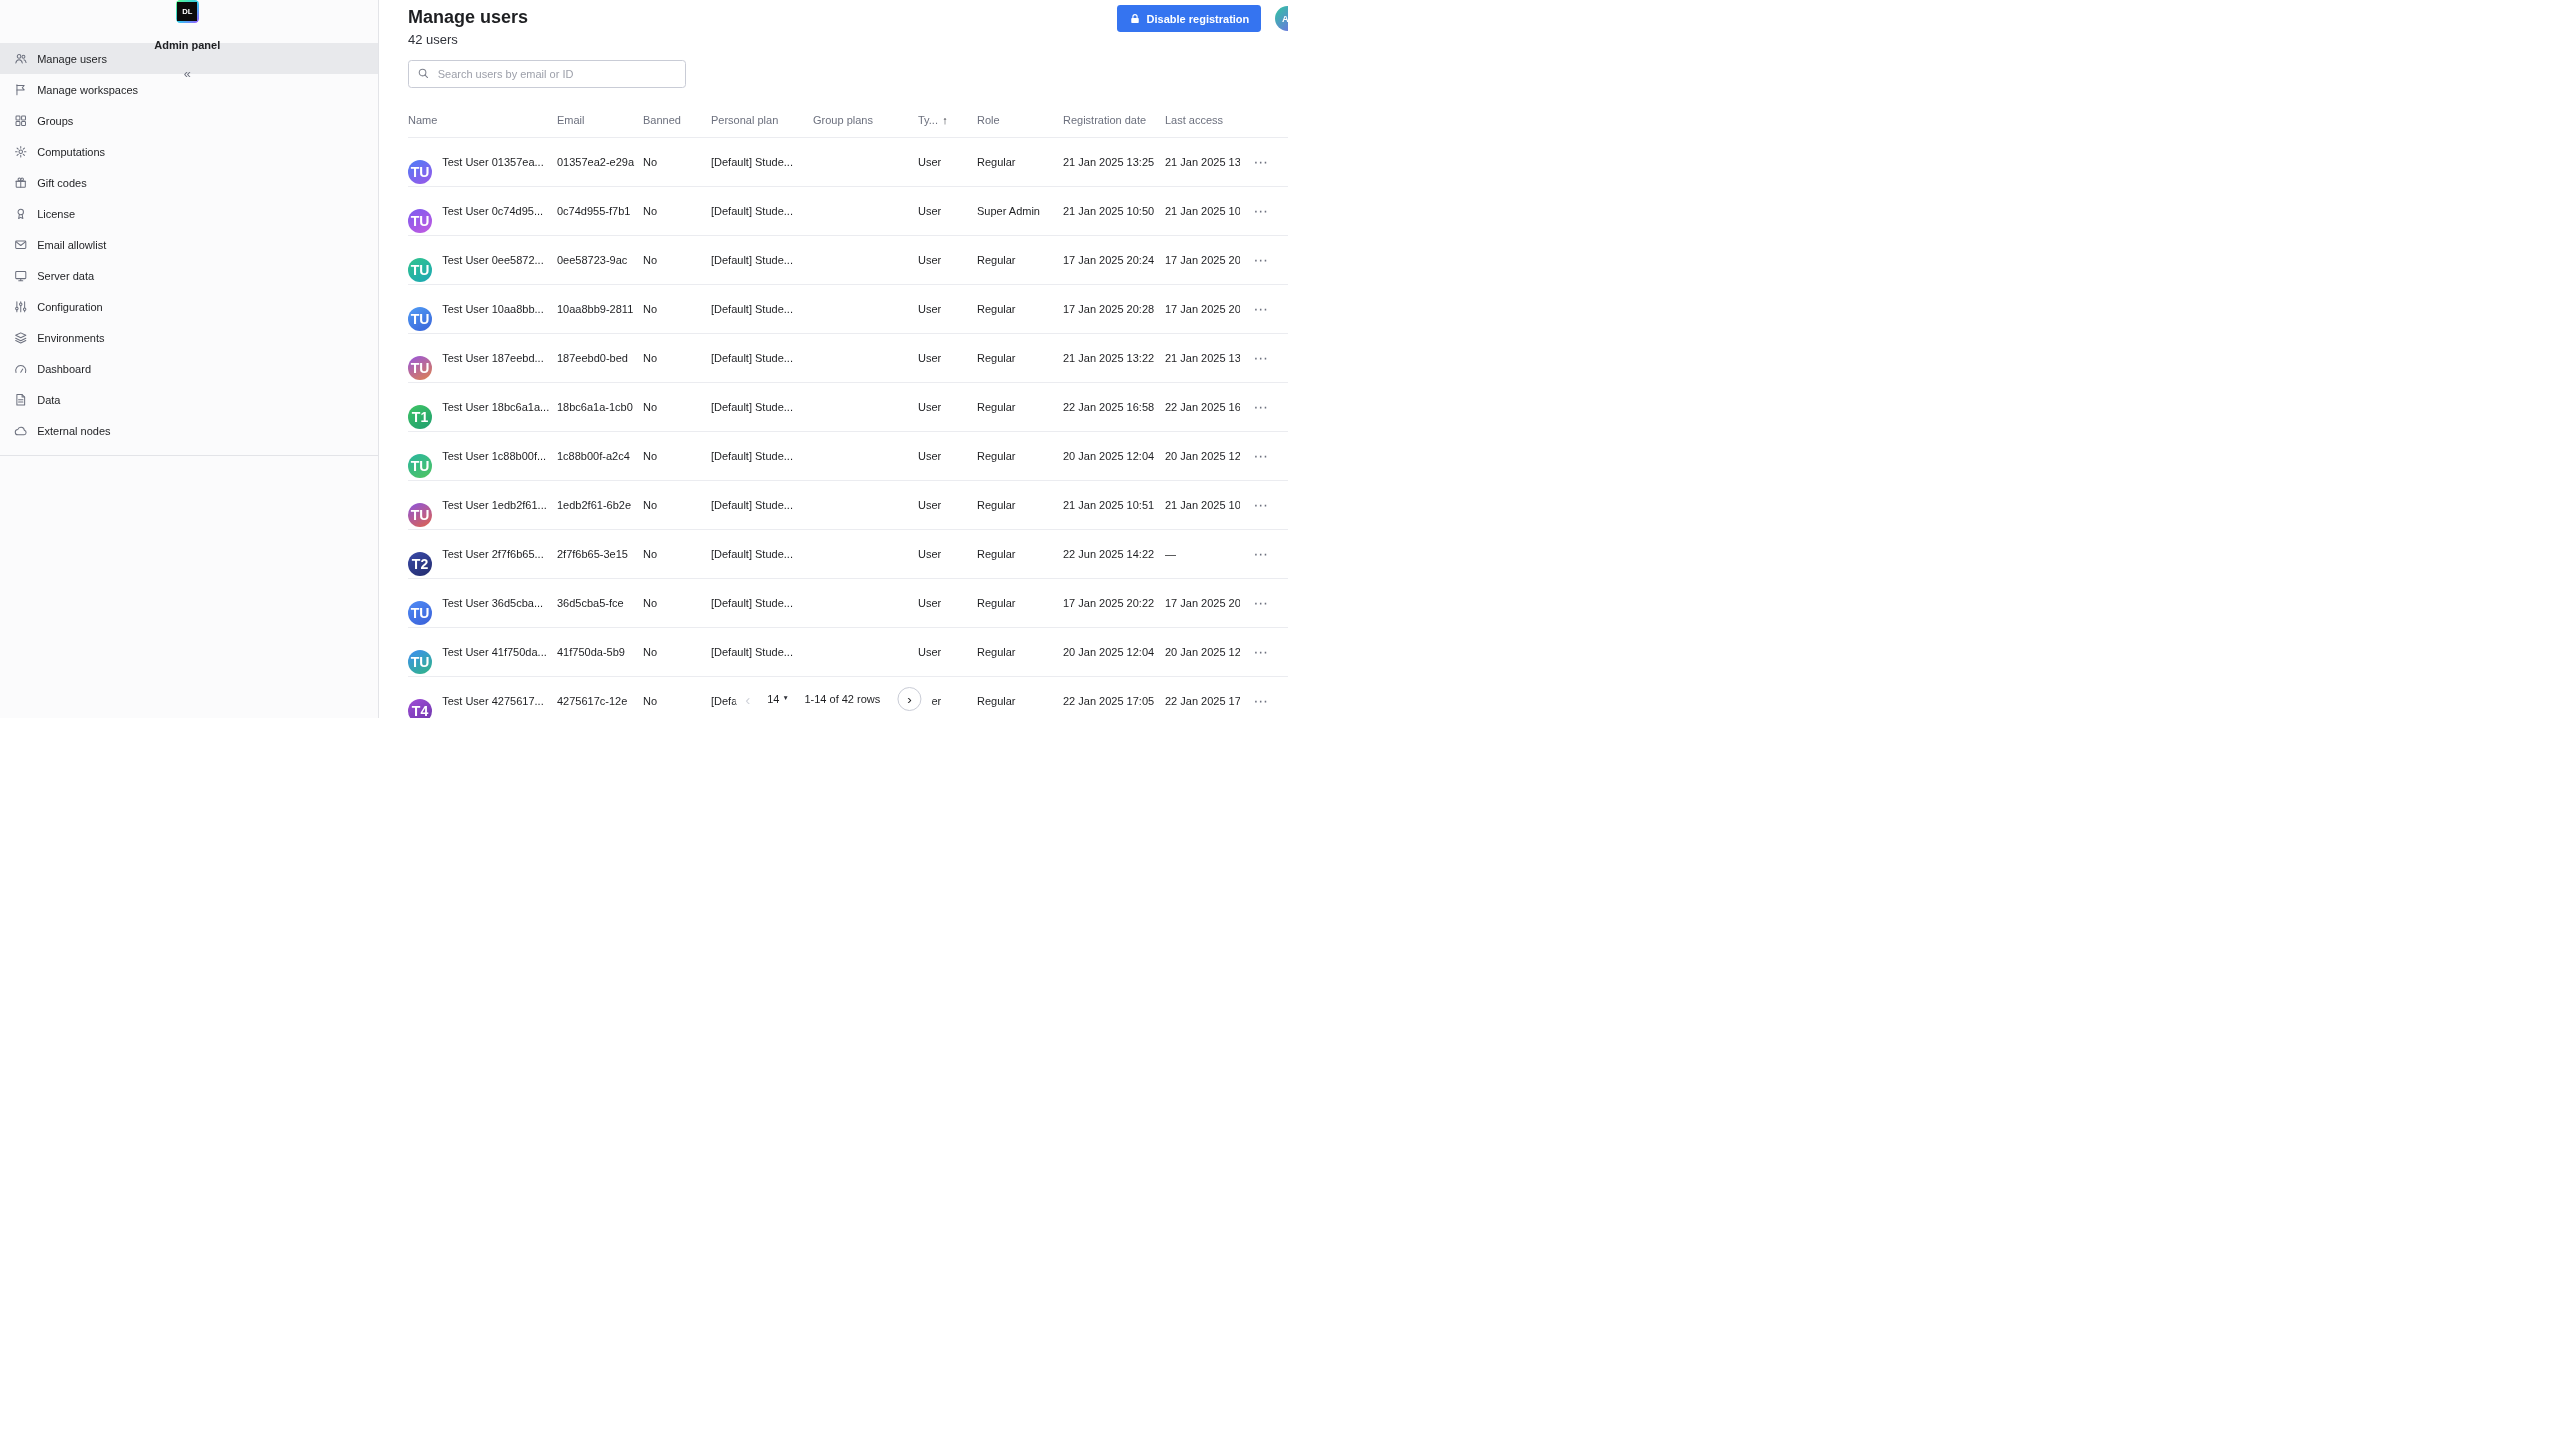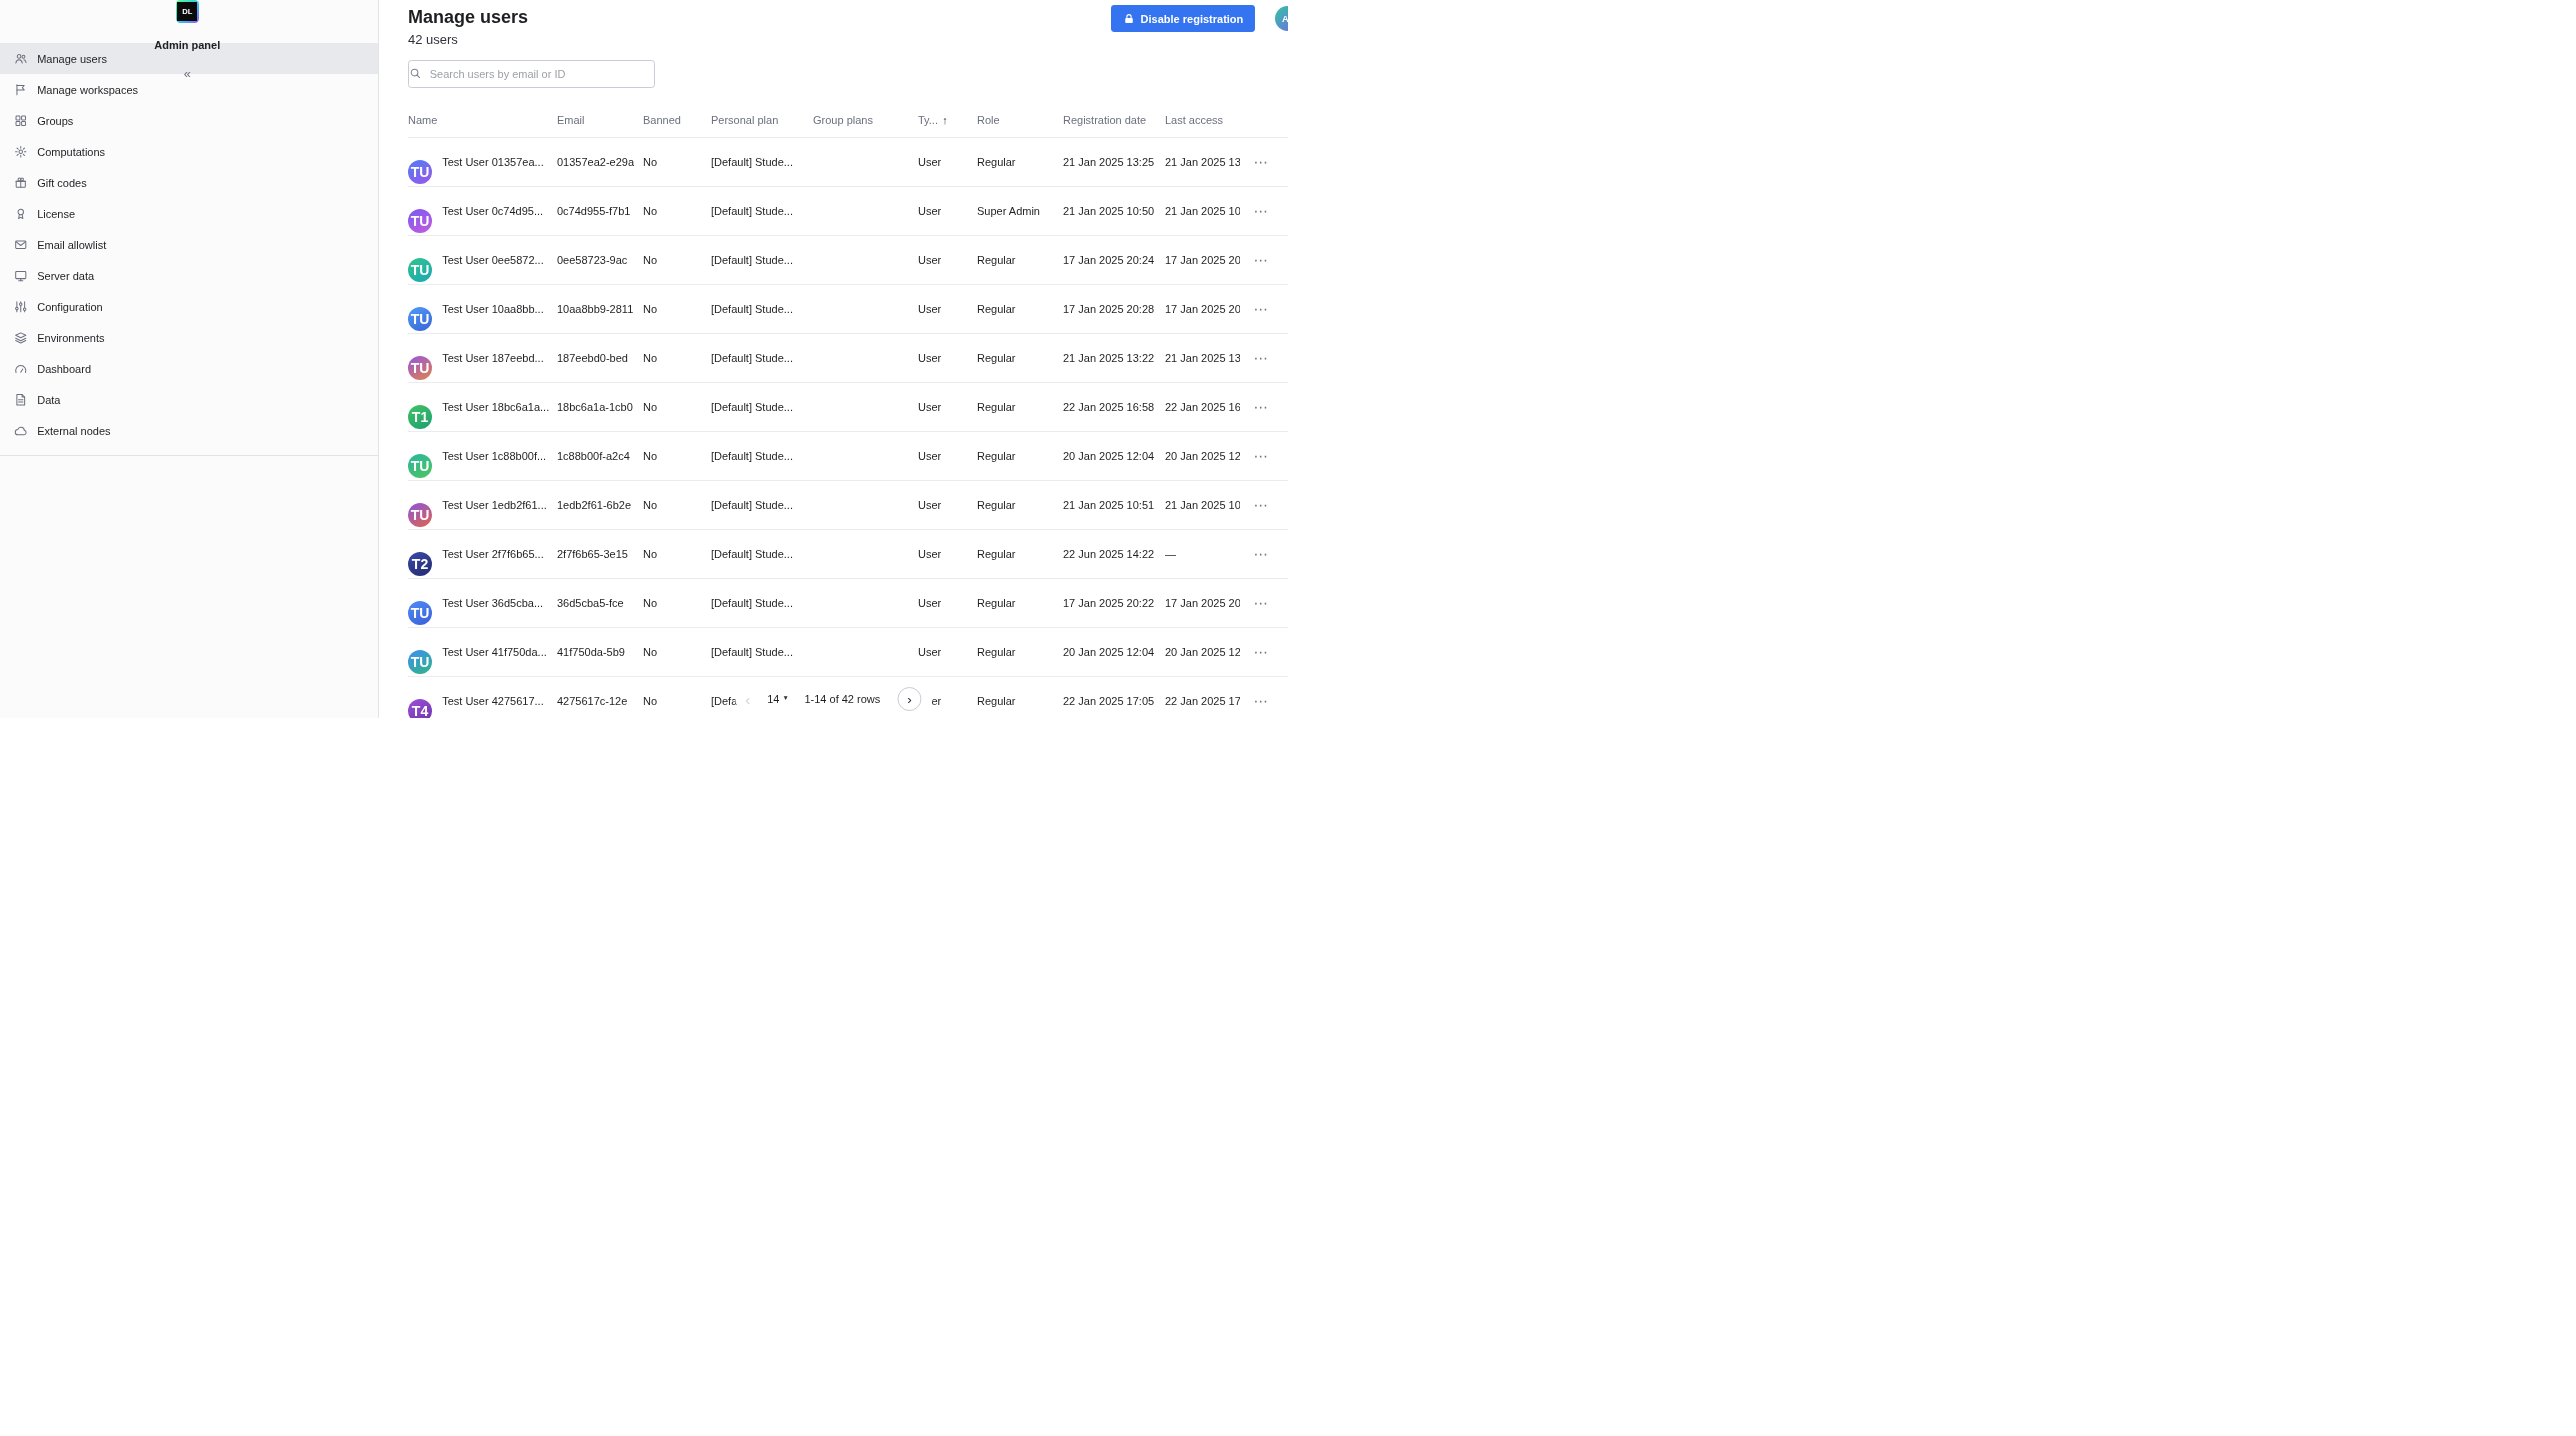--- a/index.html
+++ b/index.html
@@ -24,32 +24,32 @@
   .nav-item { display:flex; align-items:center; gap:9.3px; height:31px; padding:0 10.2px 0 14.4px; cursor:pointer; }
   .nav-item.selected { background:#e8e9ec; }
   .nav-icon { width:13.5px; height:13.5px; display:flex; color:#6c707e; flex:none; }
   .nav-icon svg { width:13.5px; height:13.5px; }
 
   
   main { flex:1; position:relative; padding:0 0 0 29px; overflow:hidden; display:flex; flex-direction:column; }
   .main-header { display:flex; justify-content:space-between; align-items:flex-start; padding-top:5.1px; }
   .page-title { font-size:18px; font-weight:700; margin:1.7px 0 4.2px; }
   .page-subtitle { font-size:13px; color:#30323a; }
-  .header-right { display:flex; align-items:center; gap:20px;padding-left:44px; }
+  .header-right { display:flex; align-items:center; gap:14px;padding-left:44px; }
   .primary-btn { display:flex; align-items:center; gap:6px; background:#3574f0; color:#fff;
                  border:none; border-radius:3.4px; height:27px; padding:0 12px; font-size:11px;
                  font-weight:600; font-family:inherit; cursor:pointer; }
   .user-avatar-top { width:25.4px; height:25.4px; border-radius:50%;
                      background:linear-gradient(135deg,#2fc7a0,#7b60f0); color:#fff; font-size:9.3px;
                      font-weight:700; display:flex; align-items:center; justify-content:center;
                      margin-right:-12.7px; flex:none; }
 
   .search-row { margin-top:12.7px; }
-  .search-box { width:247px; height:28px; border:0.8px solid #c9ccd6; border-radius:3.4px;
-                display:flex; align-items:center; gap:6px; padding:0 0; background:#fff; }
+  .search-box { width:278px; height:28px; border:0.8px solid #c9ccd6; border-radius:3.4px;
+                display:flex; align-items:center; gap:6px; padding:0 8px; background:#fff; }
   .search-box svg { flex:none; }
   .search-box input { border:none; outline:none; flex:1; font-size:11px; font-family:inherit;
                       color:#1e1f22; background:transparent; }
   .search-box input::placeholder { color:#9da0aa; }
 
   
   .table { --cols:149px 86px 68px 102px 105px 59px 86px 102px 75px 32px; margin-top:14.4px; }
   .thead { display:grid; grid-template-columns:var(--cols); height:35px; align-items:center; color:#6c707e; }
   .th { display:flex; align-items:center; gap:4.2px; overflow:hidden; white-space:nowrap; cursor:pointer; }
   .sort-arrow { color:#30323a; }

